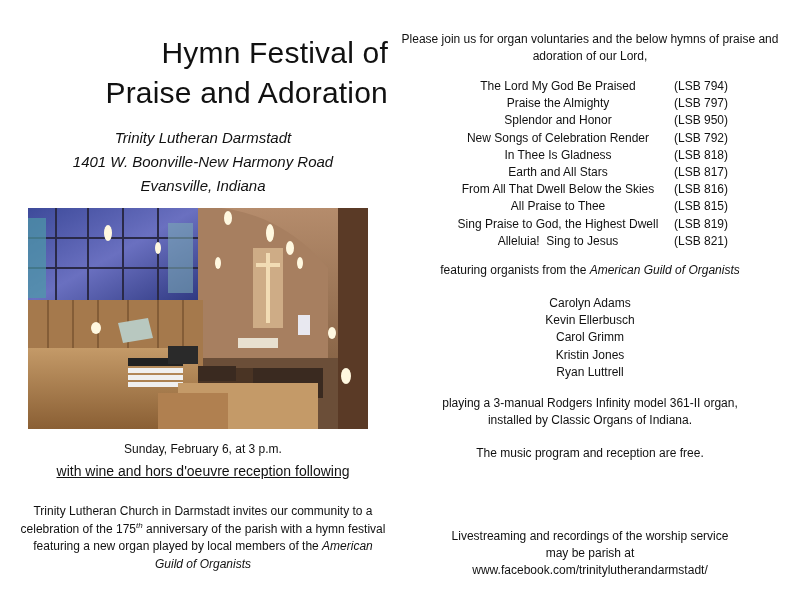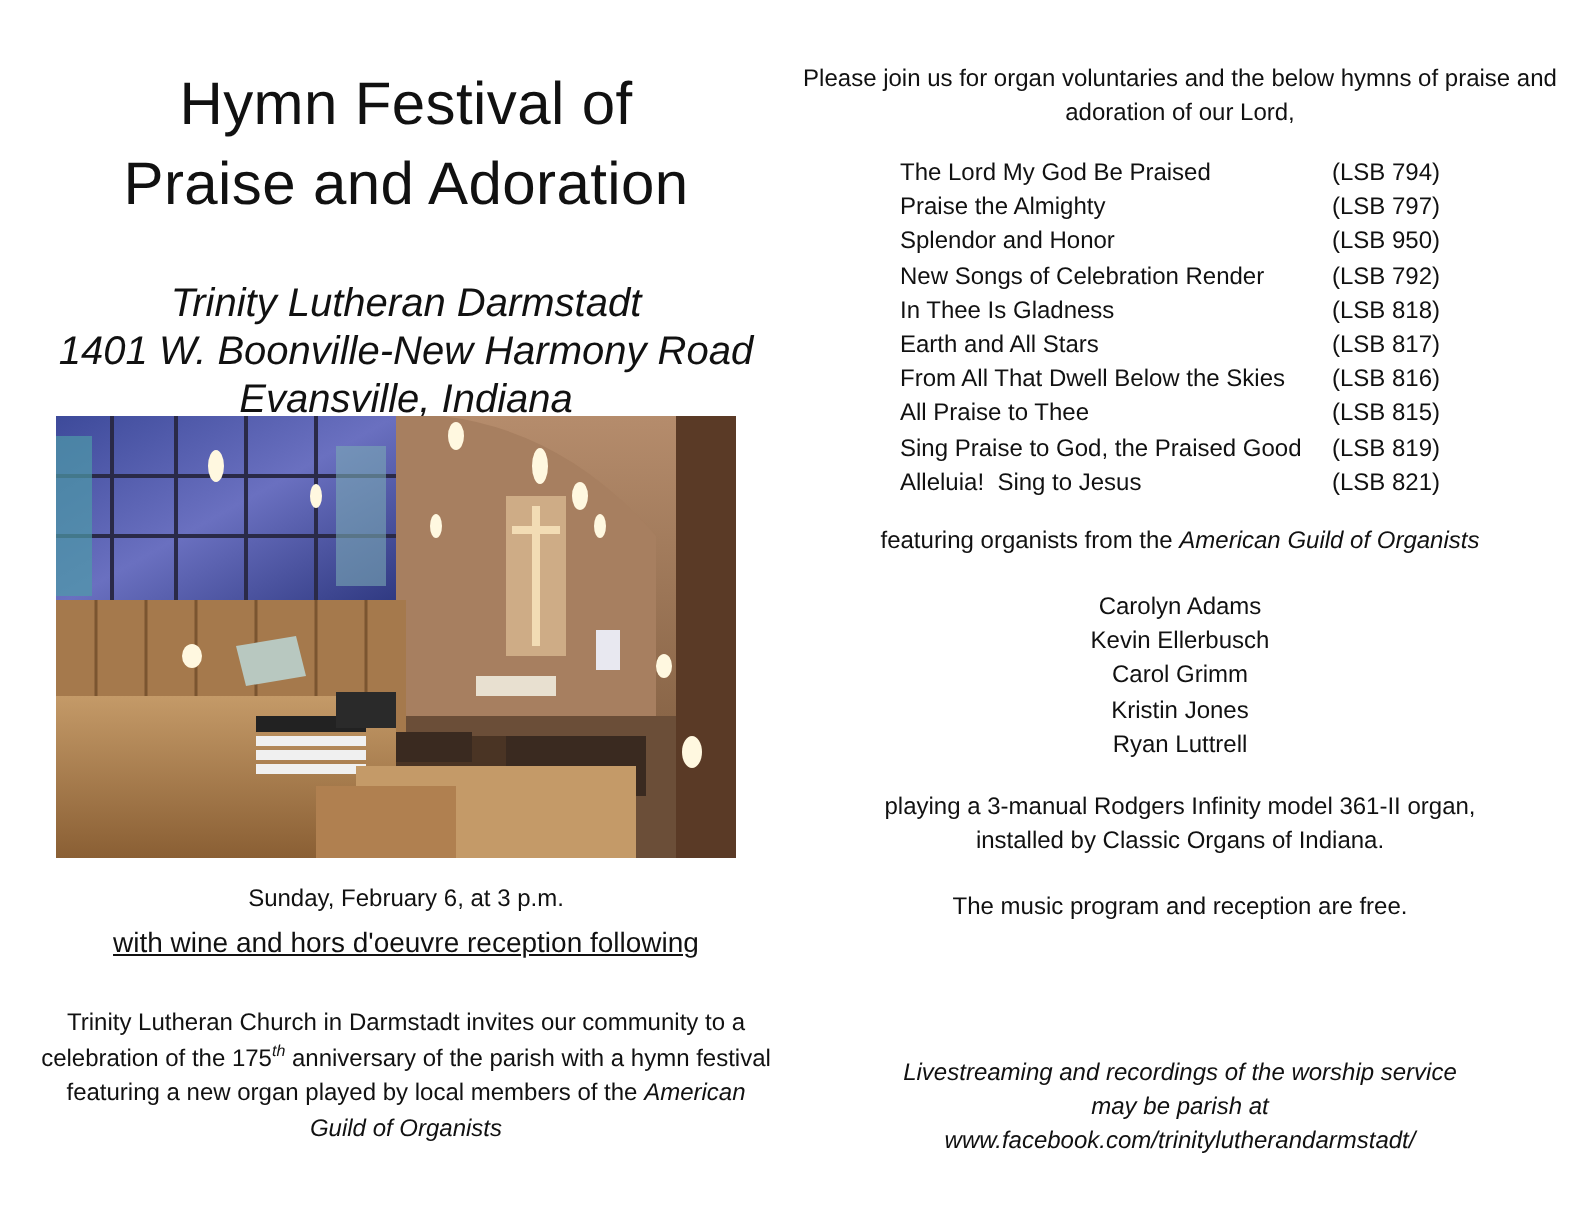--- a/index.html
+++ b/index.html
@@ -1,36 +1,36 @@
 <!DOCTYPE html>
 <html><head>
 <meta charset="utf-8">
 <style>
   html, body { margin:0; padding:0; background:#ffffff; }
   body { width:792px; height:612px; position:relative; overflow:hidden;
          font-family:"Liberation Sans", "DejaVu Sans", sans-serif; color:#111; }
   .left { position:absolute; left:18px; top:0; width:370px; text-align:center; }
-  .title { position:absolute; left:0; width:370px; font-size:30px; line-height:40px; top:33px; letter-spacing:0.2px; }
-  .venue { position:absolute; left:0; width:370px; top:140px; font-style:italic; font-size:20px; line-height:24px; }
+  .title { position:absolute; left:0; width:370px; font-size:30px; line-height:40px; top:33px; letter-spacing:0.2px;text-align:right; }
+  .venue { position:absolute; left:0; width:370px; top:126px; font-style:italic; font-size:15px; line-height:24px; }
   .photo { position:absolute; left:10px; top:208px; width:340px; height:221px; overflow:hidden; }
   .when { position:absolute; left:0; width:370px; top:438px; font-size:12px; line-height:22px; }
   .reception { position:absolute; left:0; width:370px; top:462px; font-size:14px; line-height:18px;text-decoration:underline; }
   .invite { position:absolute; left:0; width:370px; top:503px; font-size:12px; line-height:17.5px; }
   .right { position:absolute; left:398px; top:0; width:384px; text-align:center; font-size:12px; line-height:17px; }
   .intro { position:absolute; left:0; width:384px; top:31px; }
   .hymns { position:absolute; left:52px; top:78px; width:300px; text-align:left; }
-  .hymn { display:flex; height:17.2px; }
+  .hymn { display:flex; height:17.2px;text-align:center; }
   .hymn .name { width:216px; }
   .hymn .num { width:70px; }
   .featuring { position:absolute; left:0; width:384px; top:262px; }
   .organists { position:absolute; left:0; width:384px; top:295px; }
   .organists div { height:17.2px; }
   .instrument { position:absolute; left:0; width:384px; top:395px; }
   .free { position:absolute; left:0; width:384px; top:445px; }
-  .live { position:absolute; left:0; width:384px; top:528px;font-style:italic; }
+  .live { position:absolute; left:0; width:384px; top:528px; }
   i, .it { font-style:italic; }
   sup { font-size:8px; line-height:0;font-style:italic; }
 </style>
 </head>
 <body>
 
 <div class="left">
   <div class="title">
     <div>Hymn Festival of</div>
     <div>Praise and Adoration</div>
@@ -146,21 +146,21 @@
       </div>
     <div class="hymn">
         <span class="name">From All That Dwell Below the Skies</span>
         <span class="num">(LSB 816)</span>
       </div>
     <div class="hymn">
         <span class="name">All Praise to Thee</span>
         <span class="num">(LSB 815)</span>
       </div>
     <div class="hymn">
-        <span class="name">Sing Praise to God, the Praised Good</span>
+        <span class="name">Sing Praise to God, the Highest Dwell</span>
         <span class="num">(LSB 819)</span>
       </div>
     <div class="hymn">
         <span class="name" style="white-space:pre">Alleluia!  Sing to Jesus</span>
         <span class="num">(LSB 821)</span>
       </div>
   </div>
   <div class="featuring"><span>featuring organists from the </span><i>American Guild of Organists</i></div>
   <div class="organists">
     <div>Carolyn Adams</div>

